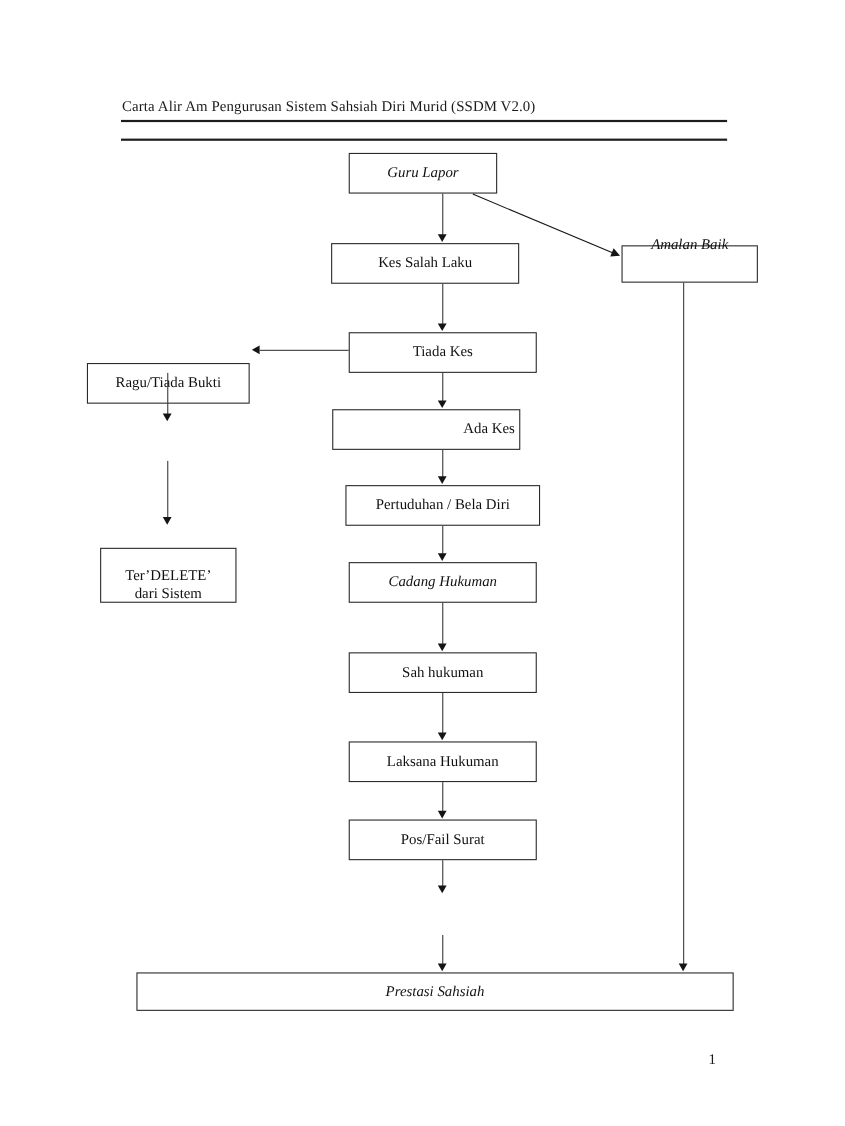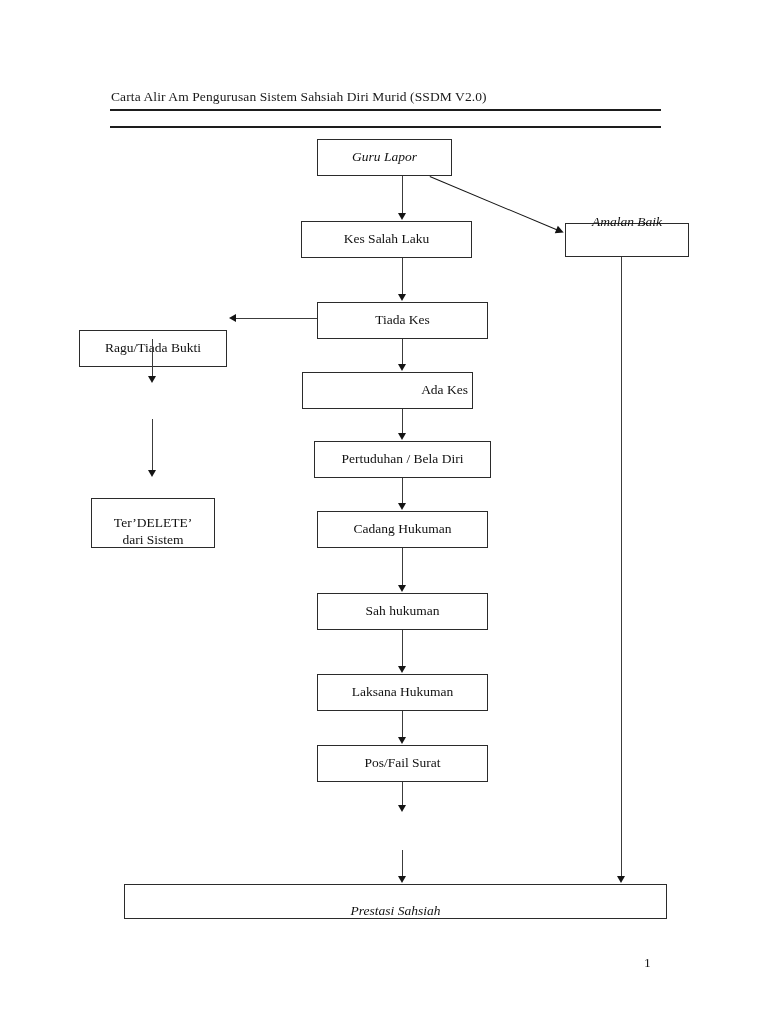--- a/index.html
+++ b/index.html
@@ -166,39 +166,39 @@
   </div>
 
   <div class="node" style="left:302px; top:372px; width:171px; height:37px;text-align:right;">
     <span class="label">Ada Kes</span>
   </div>
 
   <div class="node" style="left:314px; top:441px; width:177px; height:37px;">
     <span class="label">Pertuduhan / Bela Diri</span>
   </div>
 
-  <div class="node" style="left:317px; top:511px; width:171px; height:37px;">
+  <div class="node" style="left:317px; top:511px; width:171px; height:37px;font-style:italic;">
     <span class="label">Cadang Hukuman</span>
   </div>
 
   <div class="node" style="left:317px; top:593px; width:171px; height:37px;">
     <span class="label">Sah hukuman</span>
   </div>
 
   <div class="node" style="left:317px; top:674px; width:171px; height:37px;">
     <span class="label">Laksana Hukuman</span>
   </div>
 
   <div class="node" style="left:317px; top:745px; width:171px; height:37px;">
     <span class="label">Pos/Fail Surat</span>
   </div>
 
 
   <div class="node label-top" style="left:124px; top:884px; width:543px; height:35px;">
-    <span class="label" style="top:18px;text-align:center;">Prestasi Sahsiah</span>
+    <span class="label" style="top:8px;text-align:center;">Prestasi Sahsiah</span>
   </div>
 
   <div class="vline" style="left:402px; top:176px; height:38px;"></div>
   <div class="arrow-down" style="left:397.5px; top:213px;"></div>
 
   <div class="diag" style="left:430px; top:176px; width:139px; transform: rotate(22.8deg);"></div>
   <div class="diag-head" style="left:556px; top:227px; transform: rotate(22.8deg);"></div>
 
   <div class="vline" style="left:402px; top:258px; height:37px;"></div>
   <div class="arrow-down" style="left:397.5px; top:294px;"></div>

